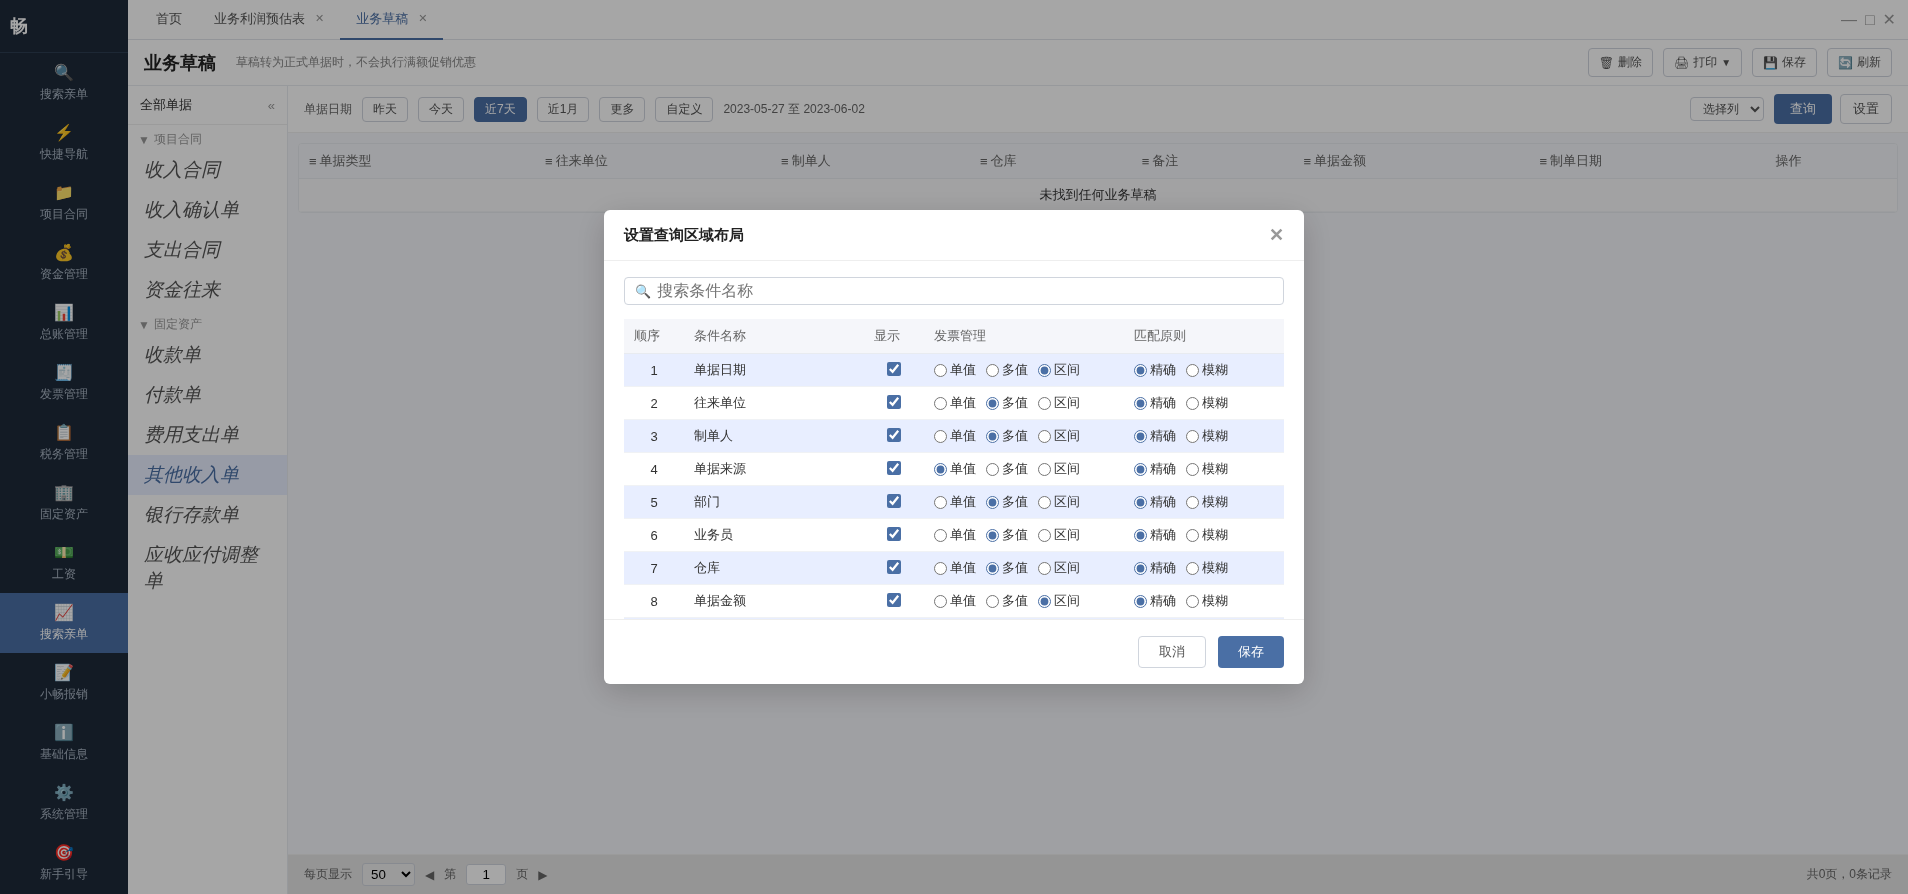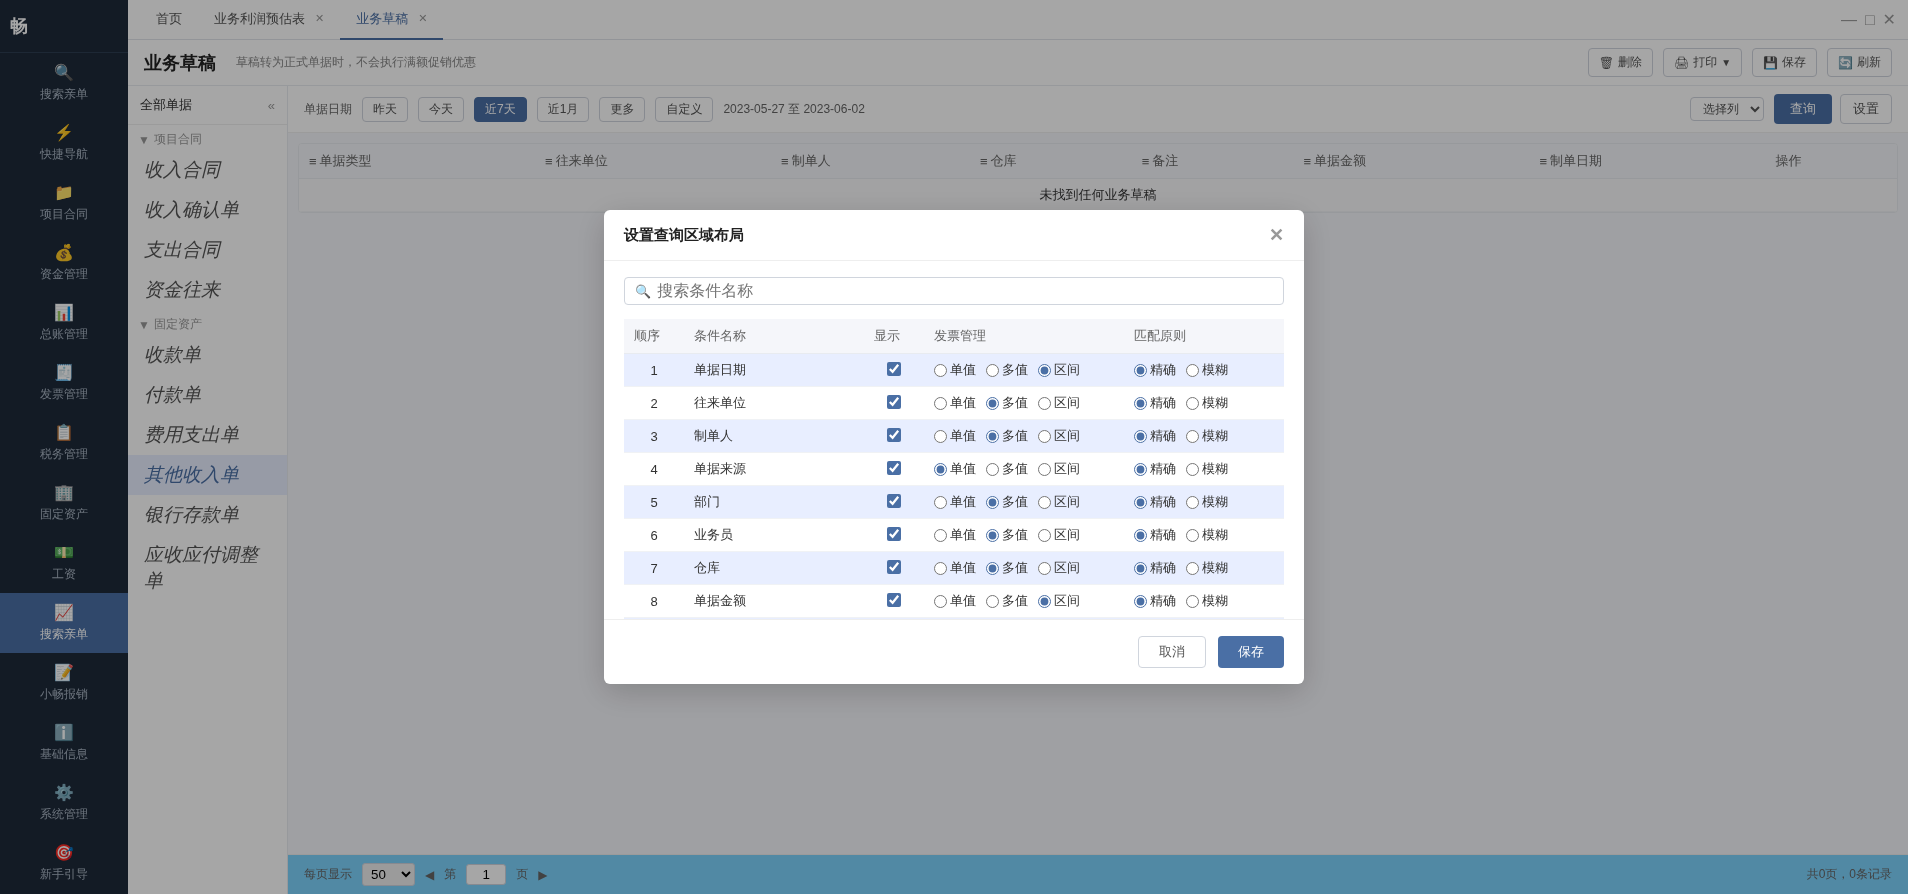--- a/index.html
+++ b/index.html
@@ -49,21 +49,21 @@
     .filter-btn.active { background: #4a6fa5; color: #fff; border-color: #4a6fa5; }
     .filter-date { font-size: 12px; color: #666; }
     .filter-actions { margin-left: auto; display: flex; gap: 8px; }
     .btn-query { background: #4a6fa5; color: #fff; border: none; border-radius: 4px; padding: 5px 16px; cursor: pointer; font-size: 13px; }
     .btn-set { background: #fff; color: #555; border: 1px solid #d0d5dd; border-radius: 4px; padding: 5px 12px; cursor: pointer; font-size: 13px; }
 
     .table-area { flex: 1; overflow: auto; padding: 10px; }
     .no-data { text-align: center; color: #999; padding: 40px; }
 
     
-    .bottom-bar { background: #7dd3fc; padding: 8px 16px; display: flex; align-items: center; gap: 10px; border-top: 1px solid #eee; font-size: 12px; color: #666; }
+    .bottom-bar { background: #e5e5e5; padding: 8px 16px; display: flex; align-items: center; gap: 10px; border-top: 1px solid #eee; font-size: 12px; color: #666; }
     .bottom-bar .page-size-select { border: 1px solid #d0d5dd; border-radius: 3px; padding: 2px 4px; }
 
     
     .overlay { position: fixed; top: 0; left: 0; width: 100%; height: 100%; background: rgba(0,0,0,0.35); z-index: 100; display: flex; align-items: center; justify-content: center; }
     .dialog { background: #fff; border-radius: 6px; width: 700px; max-height: 650px; display: flex; flex-direction: column; box-shadow: 0 8px 32px rgba(0,0,0,0.18); }
     .dialog-header { padding: 14px 20px; border-bottom: 1px solid #eee; display: flex; align-items: center; justify-content: space-between; font-size: 15px; font-weight: 600; color: #222; }
     .dialog-close { cursor: pointer; color: #999; font-size: 18px; }
     .dialog-tabs { display: flex; gap: 0; padding: 0 20px; border-bottom: 1px solid #eee; background: #fff; }
     .dialog-tab { padding: 10px 18px; cursor: pointer; font-size: 13px; color: #666; border-bottom: 2px solid transparent; }
     .dialog-tab.active { color: #4a6fa5; border-bottom: 2px solid #4a6fa5; font-weight: 500; }

